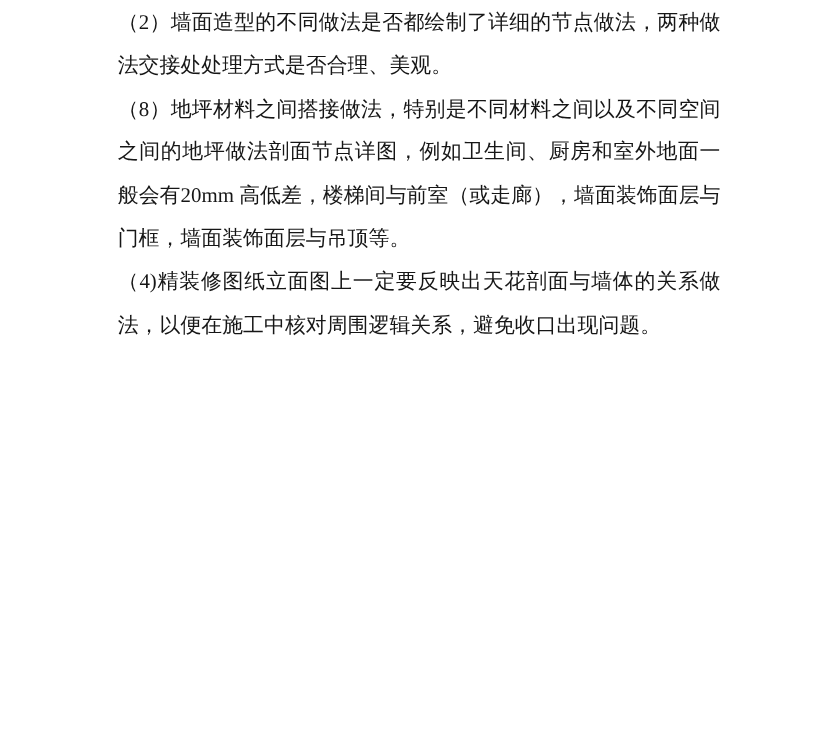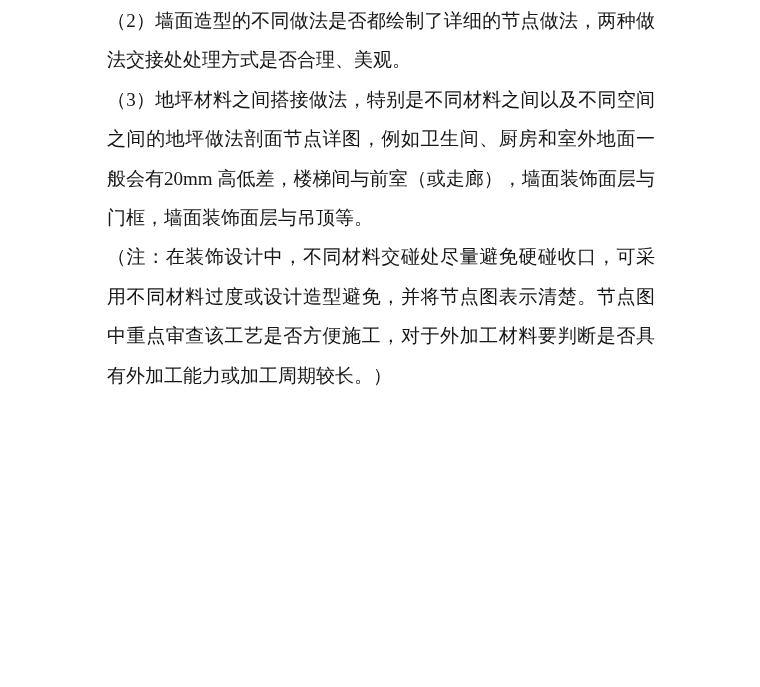--- a/index.html
+++ b/index.html
@@ -32,16 +32,16 @@
     padding: 0;
     word-break: break-all;
   }
 </style>
 </head>
 <body>
 
 <div class="page">
   <div class="doc-text">
     <p>（2）墙面造型的不同做法是否都绘制了详细的节点做法，两种做法交接处处理方式是否合理、美观。</p>
-    <p>（3）地坪材料之间搭接做法，特别是不同材料之间以及不同空间之间的地坪做法剖面节点详图，例如卫生间、厨房和室外地面一般会有20mm 高低差，楼梯间与前室（或走廊），墙面装饰面层与门框，墙面装饰面层与吊顶等。</p>
-    <p>（注：在装饰设计中，不同材料交碰处尽量避免硬碰收口，可采用不同材料过度或设计造型避免，并将节点图表示清楚。节点图中重点审查该工艺是否方便施工，对于外加工材料要判断是否具有外加工能力或加工周期较长。）</p>
+    <p>（8）地坪材料之间搭接做法，特别是不同材料之间以及不同空间之间的地坪做法剖面节点详图，例如卫生间、厨房和室外地面一般会有20mm 高低差，楼梯间与前室（或走廊），墙面装饰面层与门框，墙面装饰面层与吊顶等。</p>
+    <p>（4)精装修图纸立面图上一定要反映出天花剖面与墙体的关系做法，以便在施工中核对周围逻辑关系，避免收口出现问题。</p>
   </div>
 </div>
 
 </body></html>

